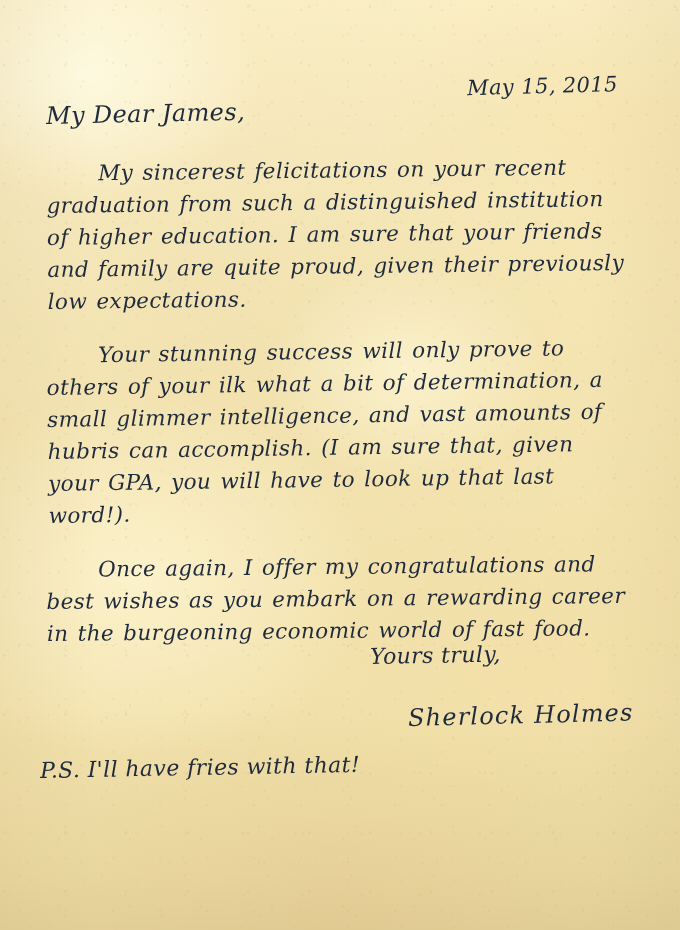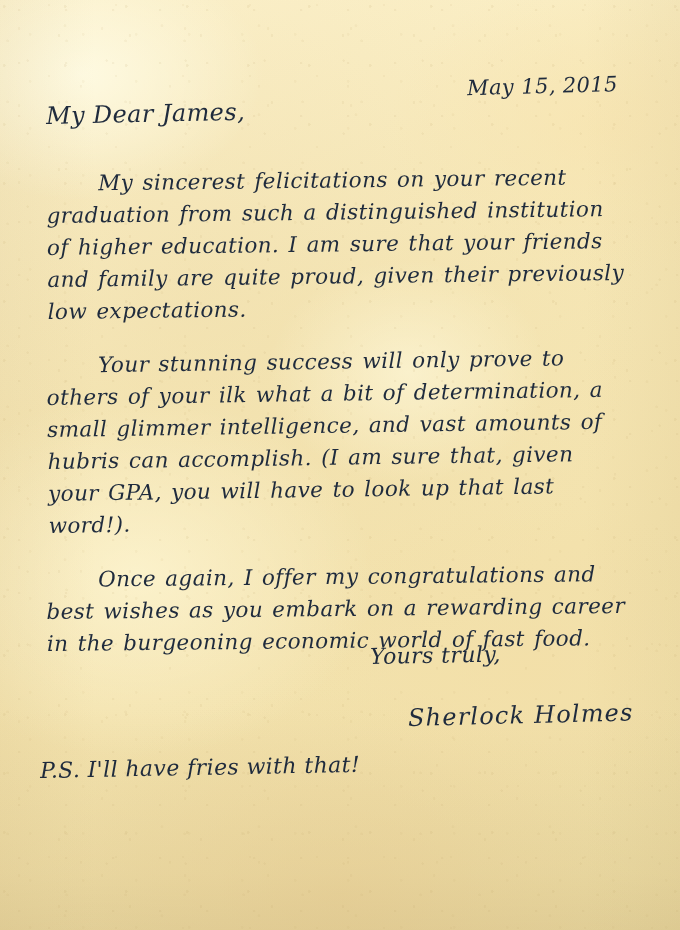--- a/index.html
+++ b/index.html
@@ -92,21 +92,21 @@
     font-size: 24px;
     line-height: 1;
     transform: rotate(-1.2deg);
     transform-origin: left center;
     white-space: nowrap;
   }
 
   #body-text {
     position: absolute;
     left: 46px;
-    top: 168px;
+    top: 158px;
     width: 580px;
   }
 
   .paragraph {
     margin: 0 0 22px 0;
     text-indent: 52px;
     font-size: 21.5px;
     line-height: 32px;
     word-spacing: 2px;
     transform: rotate(-0.7deg);

